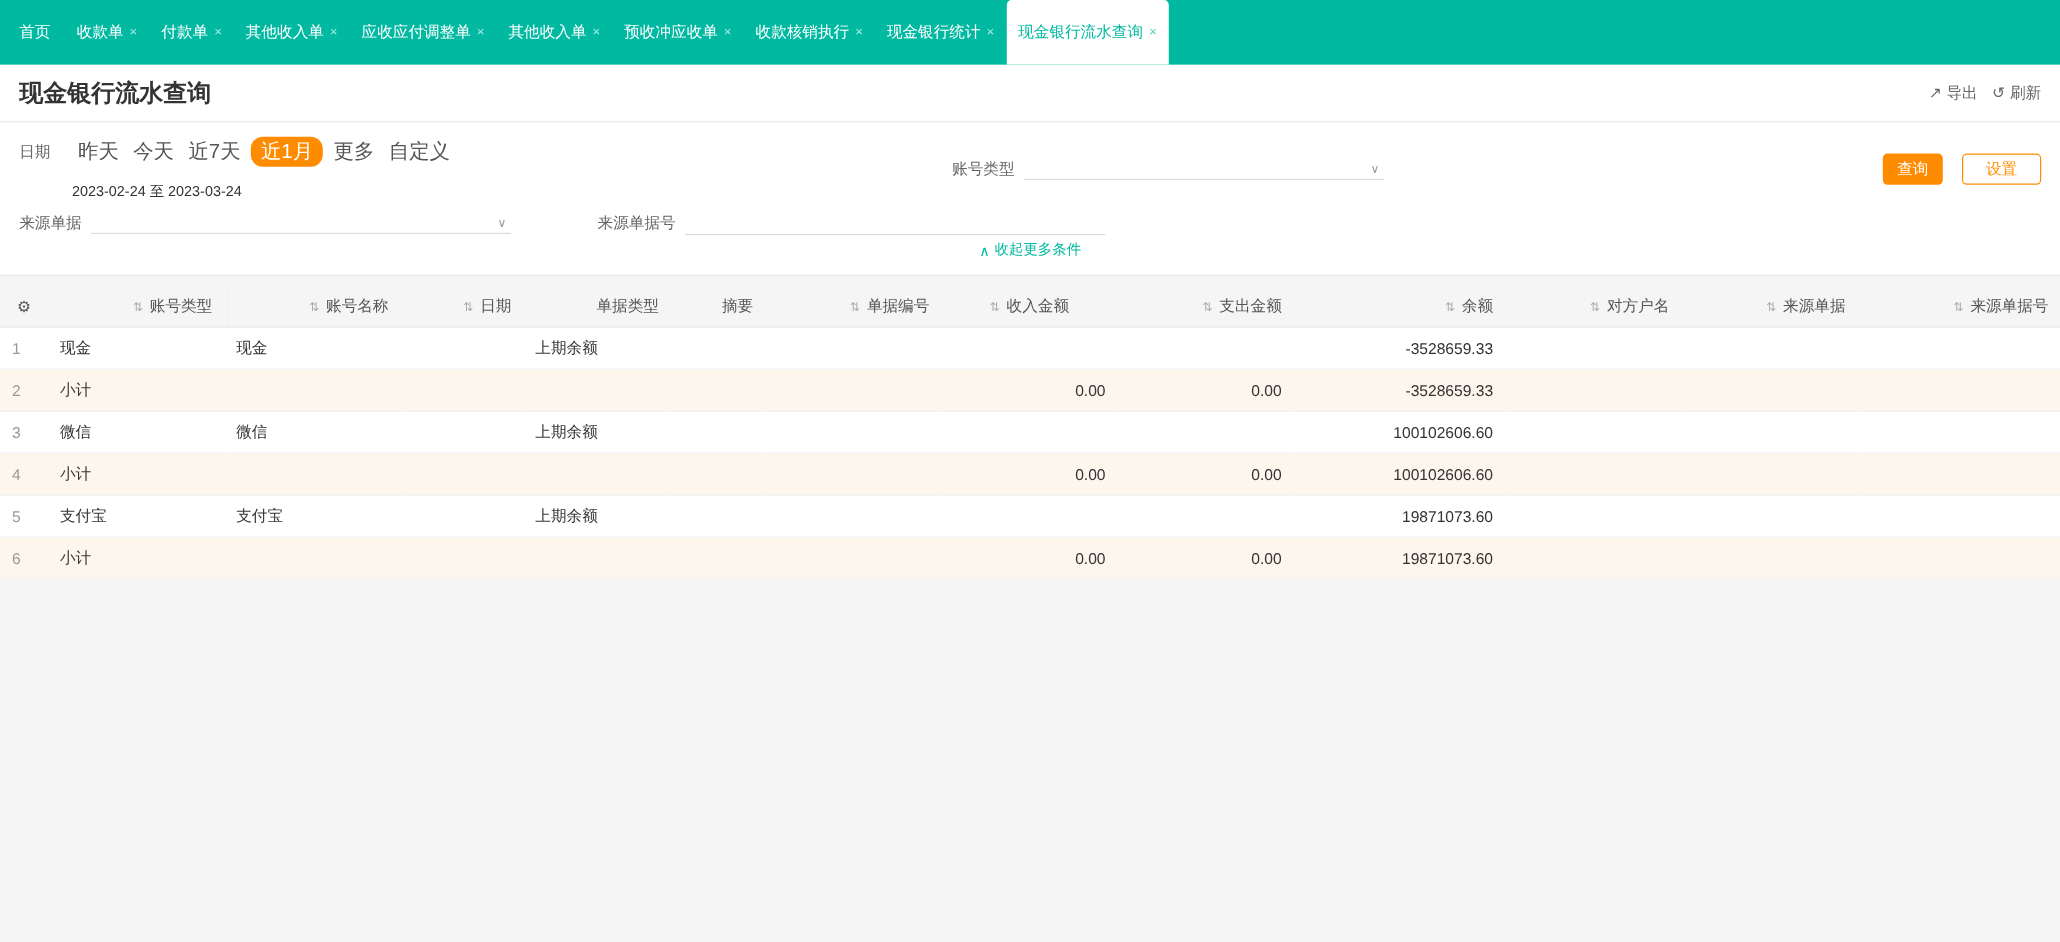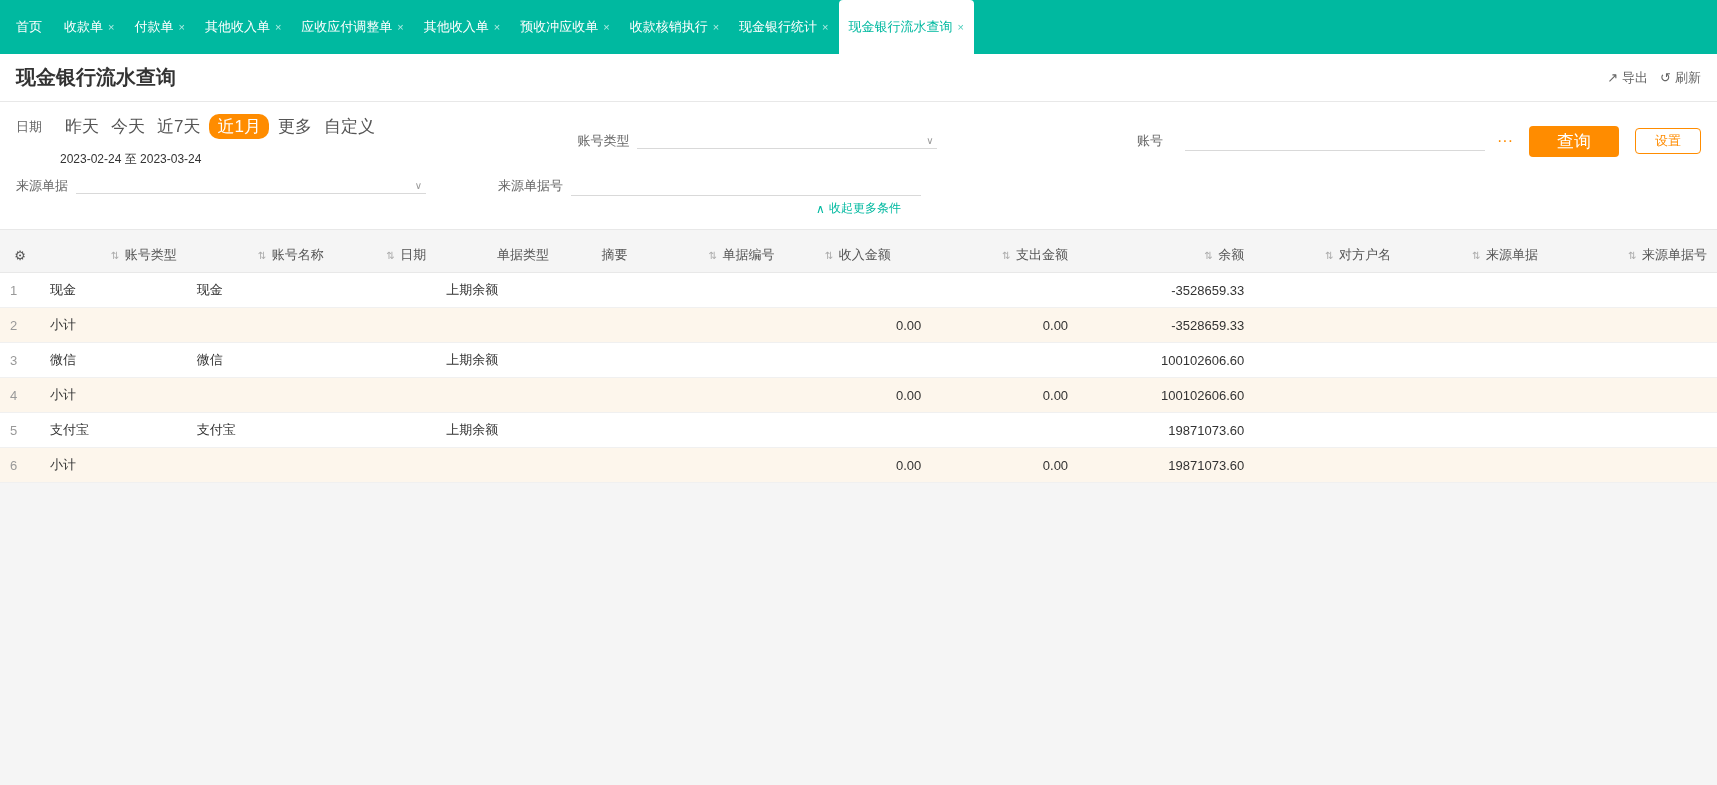--- a/index.html
+++ b/index.html
@@ -142,22 +142,22 @@
       color: #ff8c00;
       font-size: 16px;
       cursor: pointer;
       margin-left: 4px;
     }
     .search-btn {
       background: #ff8c00;
       color: #fff;
       border: none;
       border-radius: 4px;
-      padding: 4px 28px;
-      font-size: 17px;
+      padding: 4px 12px;
+      font-size: 13px;
       cursor: pointer;
       white-space: nowrap;
     }
     .setting-btn {
       background: #fff;
       color: #ff8c00;
       border: 1px solid #ff8c00;
       border-radius: 4px;
       padding: 3px 19px;
       font-size: 13px;
@@ -311,25 +311,20 @@
     <div style="display:flex;align-items:center;gap:8px;">
       <span class="filter-label">账号类型</span>
       <div class="filter-select" style="min-width:300px;">
         <span class="filter-select-text"></span>
         <span class="filter-select-arrow">∨</span>
       </div>
     </div>
 
     <div style="flex:1;"></div>
 
-    <div style="display:flex;align-items:center;gap:8px;">
-      <span class="filter-label">账号</span>
-      <input class="filter-input" style="min-width: 300px;">
-      <span class="ellipsis-btn">···</span>
-    </div>
 
     <button class="search-btn">查询</button>
     <button class="setting-btn">设置</button>
   </div>
 
   <div class="filter-row-2">
     <div style="display:flex;align-items:center;gap:8px;">
       <span class="filter-label">来源单据</span>
       <div class="filter-select" style="min-width:350px;">
         <span class="filter-select-text"></span>

